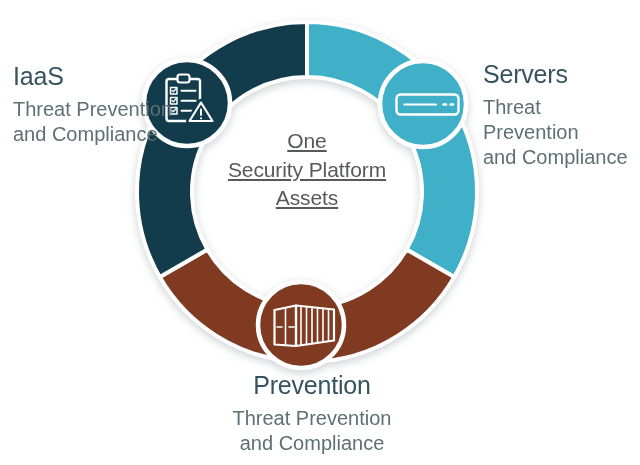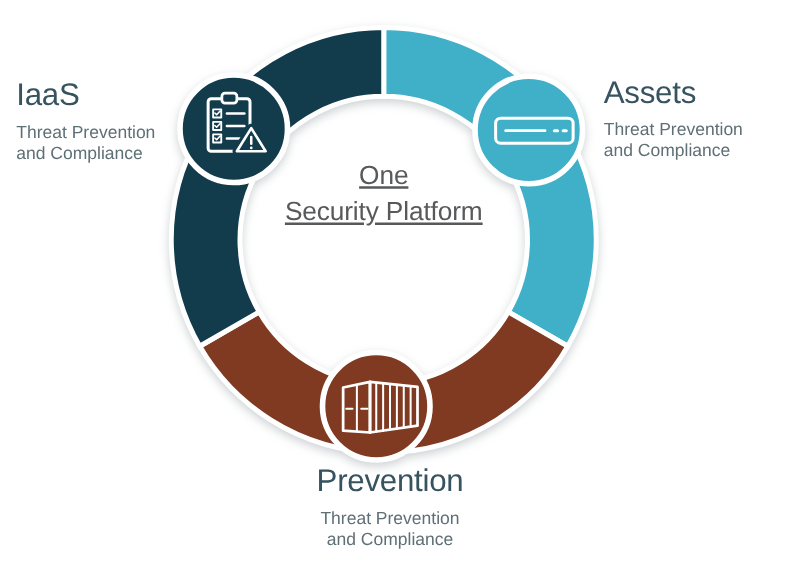--- a/index.html
+++ b/index.html
@@ -18,21 +18,21 @@
 
   .label-block { position: absolute; }
   .label-title {
     font-size: 25px;
     line-height: 1.1;
     color: var(--heading-color, #36535f);
     letter-spacing: -0.2px;
   }
   .label-sub {
     margin-top: 6px;
-    font-size: 14px;
+    font-size: 20px;
     line-height: 1.27;
     color: var(--subtitle-color, #5e6f75);
   }
   .label-sub span { display: block; }
 
   .iaas-block      { left: 13px;  top: 63px; }
   .servers-block   { left: 483px; top: 61px; }
   .containers-block{ left: 202px; top: 372px; width: 220px; text-align: center; }
 
   .center-text {
@@ -106,32 +106,33 @@
         <line x1="285.5" y1="308.8" x2="285.5" y2="344.8" stroke-width="1.6"></line>
         <line x1="277" y1="327" x2="282" y2="327" stroke-width="1.6"></line>
         <line x1="289" y1="327" x2="294" y2="327" stroke-width="1.6"></line>
       </g>
     </g>
   </svg>
 
   <div class="center-text">
     <span>One</span>
     <span>Security Platform</span>
+    <span>Assets</span>
   </div>
 
   <div class="label-block iaas-block">
     <div class="label-title">IaaS</div>
     <div class="label-sub">
       <span>Threat Prevention</span>
       <span>and Compliance</span>
     </div>
   </div>
 
   <div class="label-block servers-block">
-    <div class="label-title">Assets</div>
+    <div class="label-title">Servers</div>
     <div class="label-sub">
       <span>Threat Prevention</span>
       <span>and Compliance</span>
     </div>
   </div>
 
   <div class="label-block containers-block">
     <div class="label-title">Prevention</div>
     <div class="label-sub">
       <span>Threat Prevention</span>

